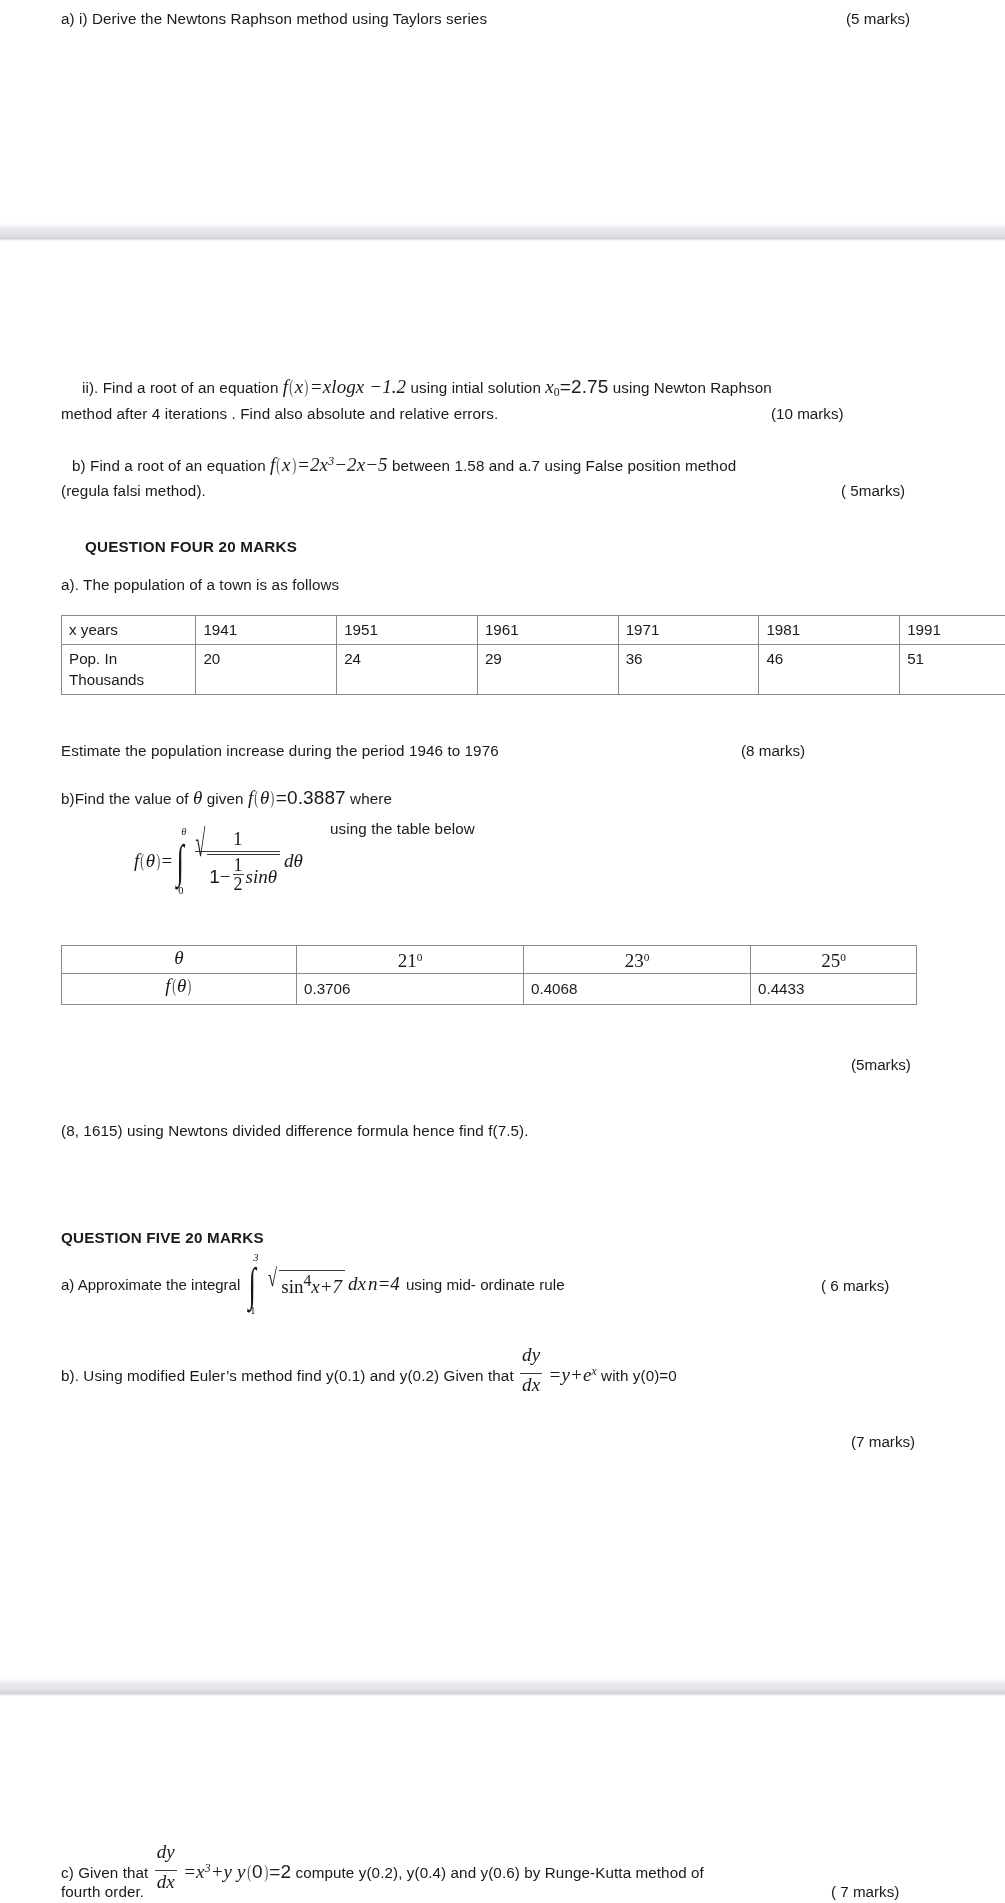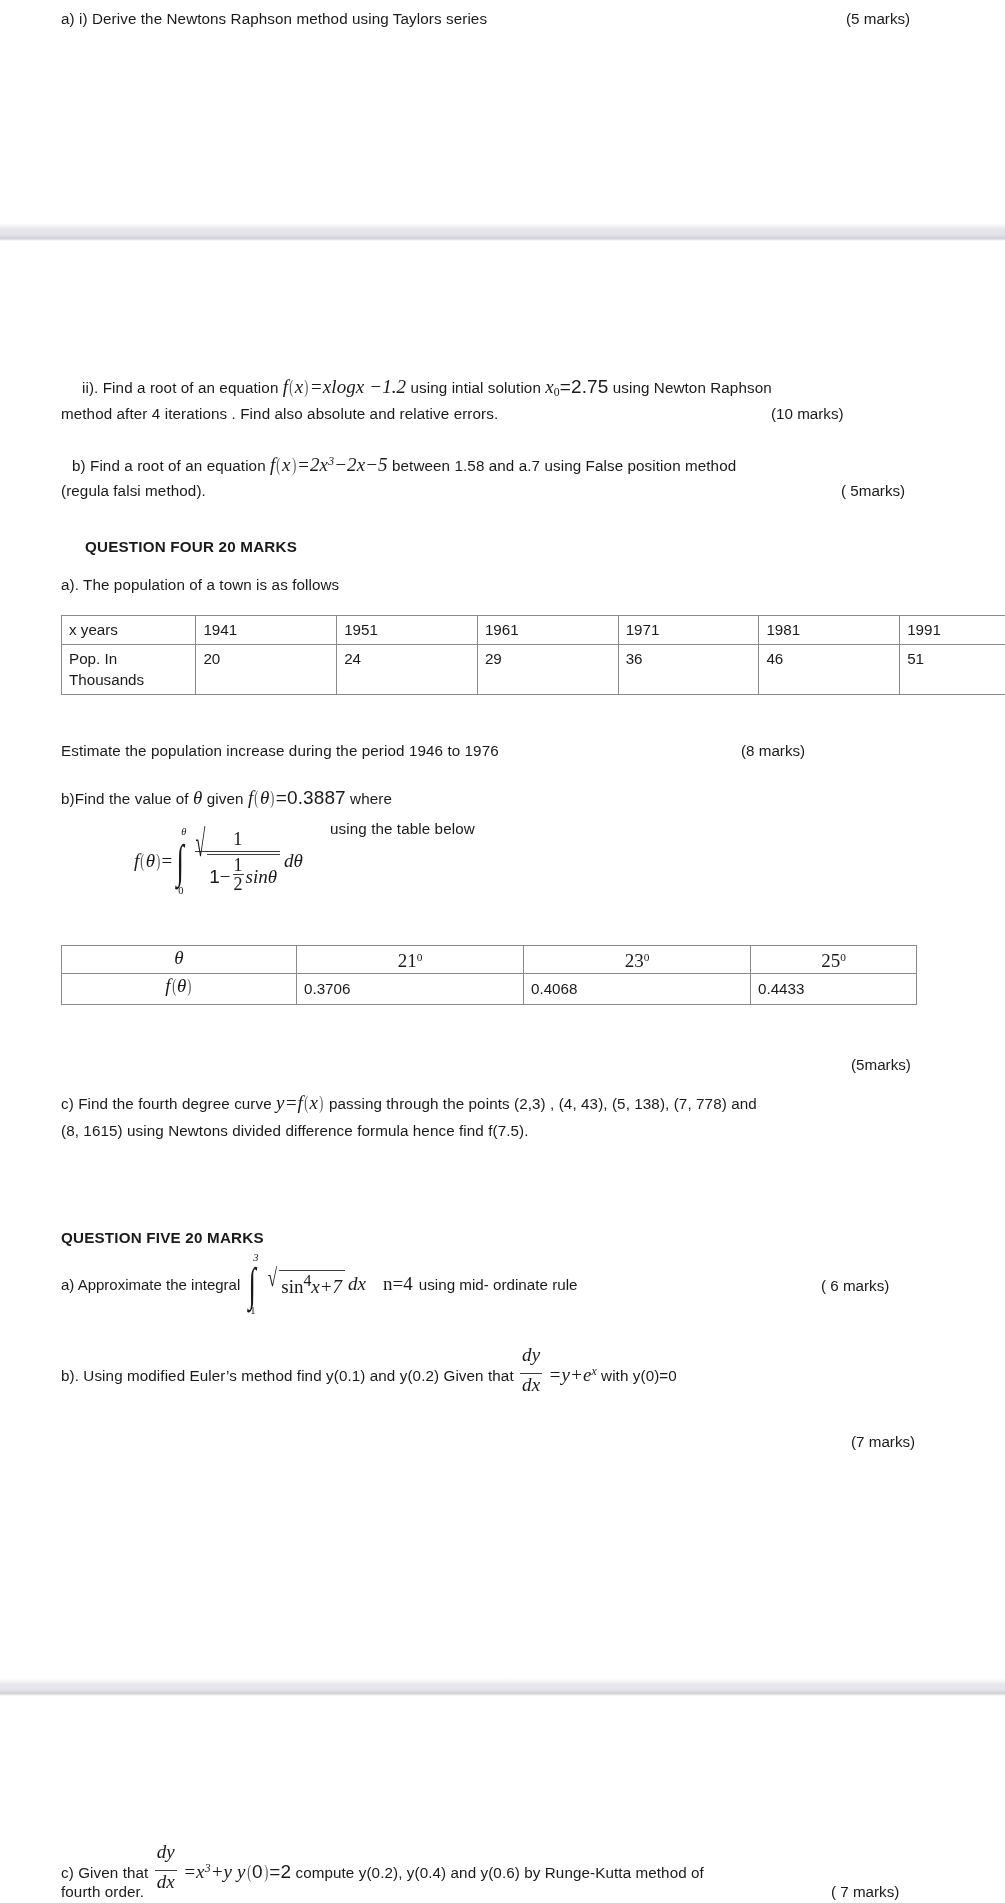--- a/index.html
+++ b/index.html
@@ -344,42 +344,37 @@
       <td class="ctr c0"><span>f</span><span class="bpar">(</span><span>θ</span><span class="bpar">)</span></td>
       <td class="c1">0.3706</td>
       <td class="c2">0.4068</td>
       <td>0.4433</td>
     </tr>
   </tbody>
     </table>
 
   <div class="marks" style="left:851px; top:1052px;">(5marks)</div>
 
-  <div class="blk" style="left:61px; top:1090px;">
-    <span>c) Find the fourth degree curve</span>
-    <span class="m"><span>y=</span><span>f</span><span class="bpar">(</span><span>x</span><span class="bpar">)</span></span>
-    <span>passing through the points (2,3) , (4, 43), (5, 138), (7, 778) and</span>
-  </div>
   <div class="blk" style="left:61px; top:1118px;">(8, 1615) using Newtons divided difference formula hence find f(7.5).</div>
 
   <div class="blk bold" style="left:61px; top:1225px;">QUESTION FIVE  20 MARKS</div>
 
   <div class="intbox" style="left:61px; top:1258px;">
     <span style="font-family:'Liberation Sans',sans-serif; font-size:15px; font-style:normal;text-align:right;">a) Approximate the integral</span>
     <span class="bigint" style="margin-left:8px; height:52px;">
       <span class="lim-top">3</span>
       <span class="glyph">∫</span>
       <span class="lim-bot">1</span>
     </span>
     <span class="radical small" style="margin-left:3px;">
       <span class="rsign">√</span>
       <span class="rbody"><span style="font-style:normal;">sin</span><sup>4</sup><span style="font-style:italic;">x+7</span></span>
     </span>
     <span style="font-style:italic; margin-left:3px;">dx</span>
-    <span style="margin-left:17px;">n=4</span>
+    <span style="font-style:italic; margin-left:2px;">n=4</span>
     <span style="font-family:'Liberation Sans',sans-serif; font-size:15.2px; font-style:normal; margin-left:6px;">using mid- ordinate rule</span>
   </div>
   <div class="marks" style="left:821px; top:1273px;">( 6 marks)</div>
 
   <div class="blk" style="left:61px; top:1344px;">
     <span>b). Using modified Euler’s method find   y(0.1) and y(0.2)   Given that</span>
     <span class="dfrac">
       <span class="fn">dy</span>
       <span class="fd">dx</span>
     </span>

